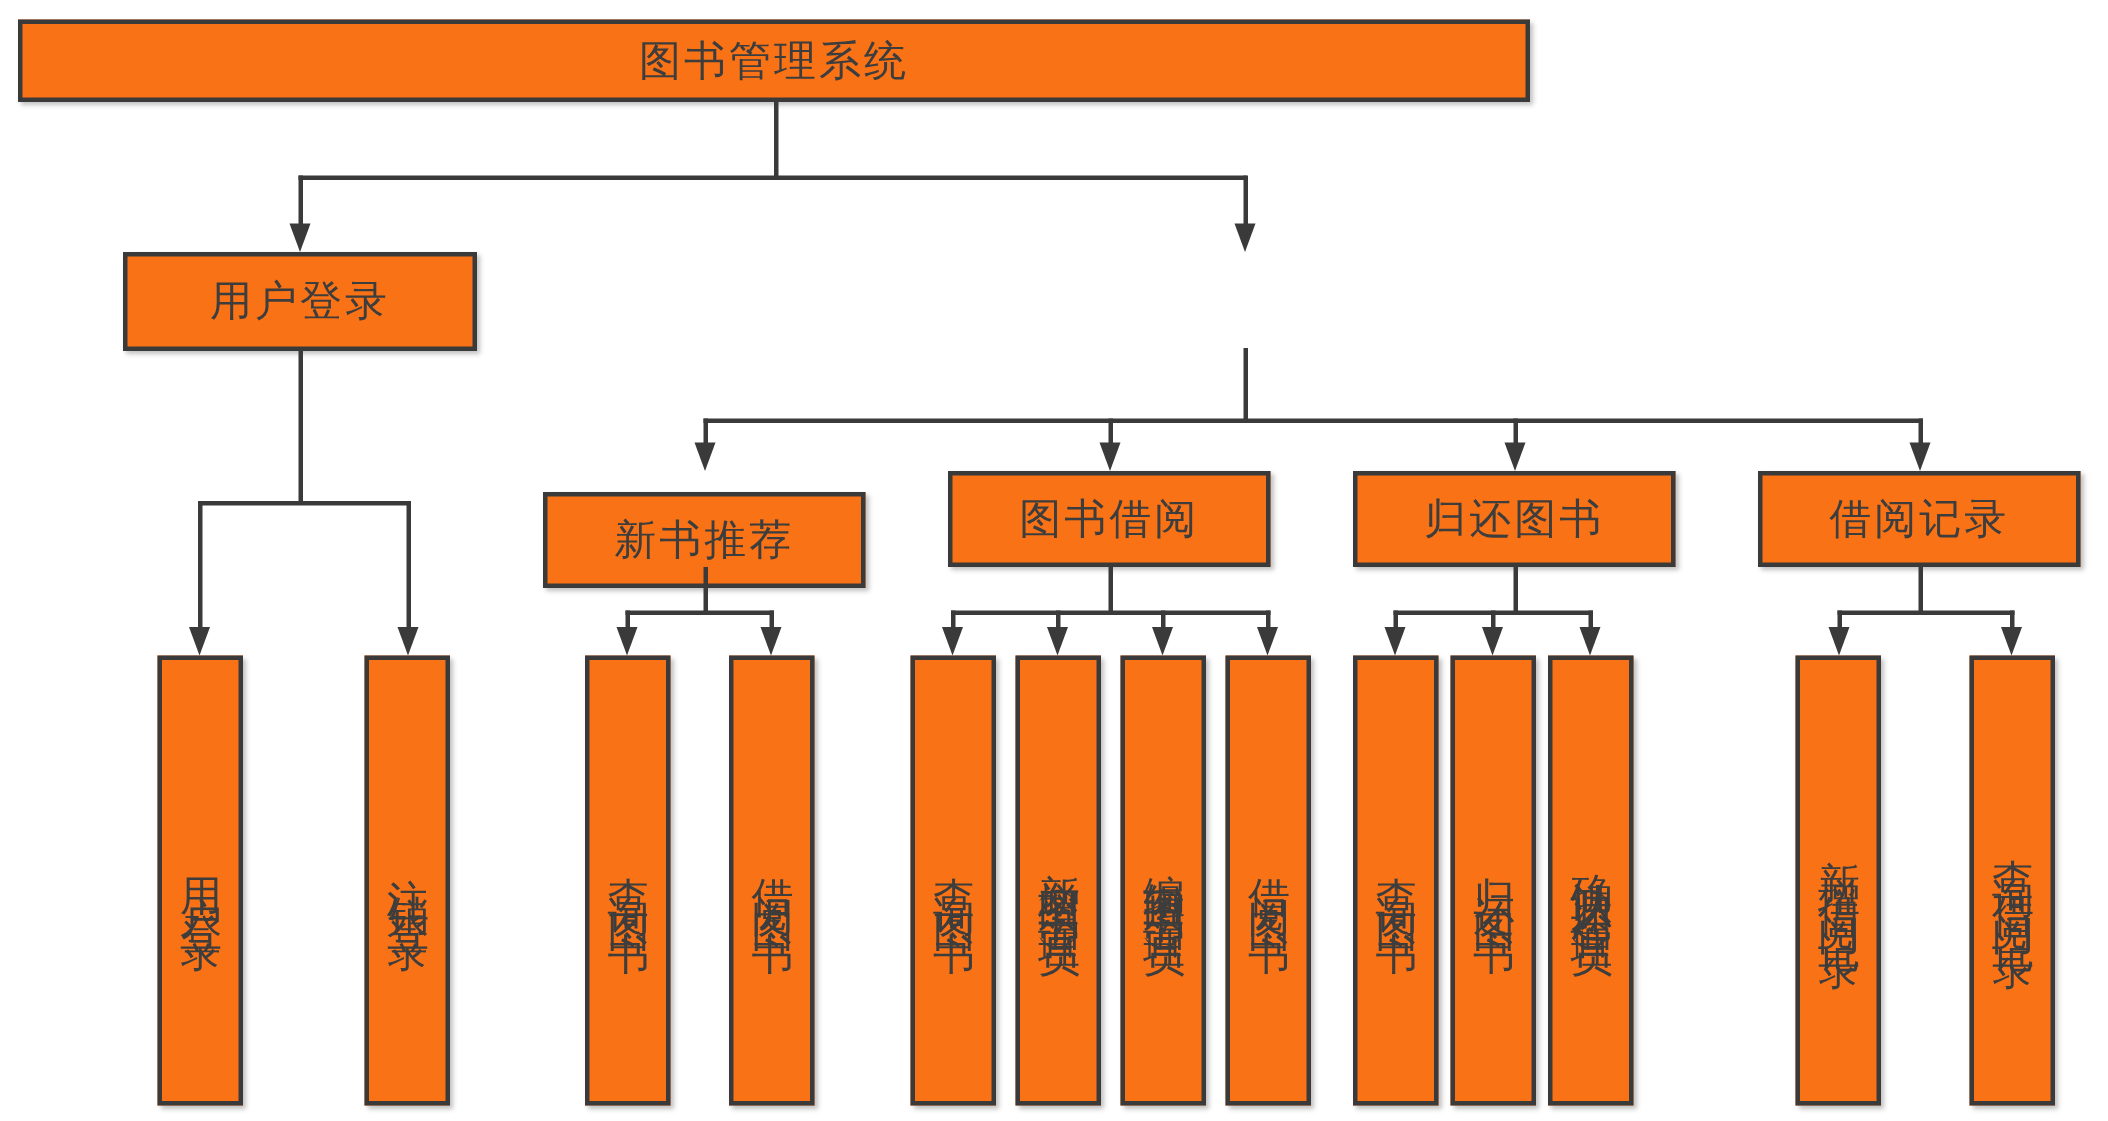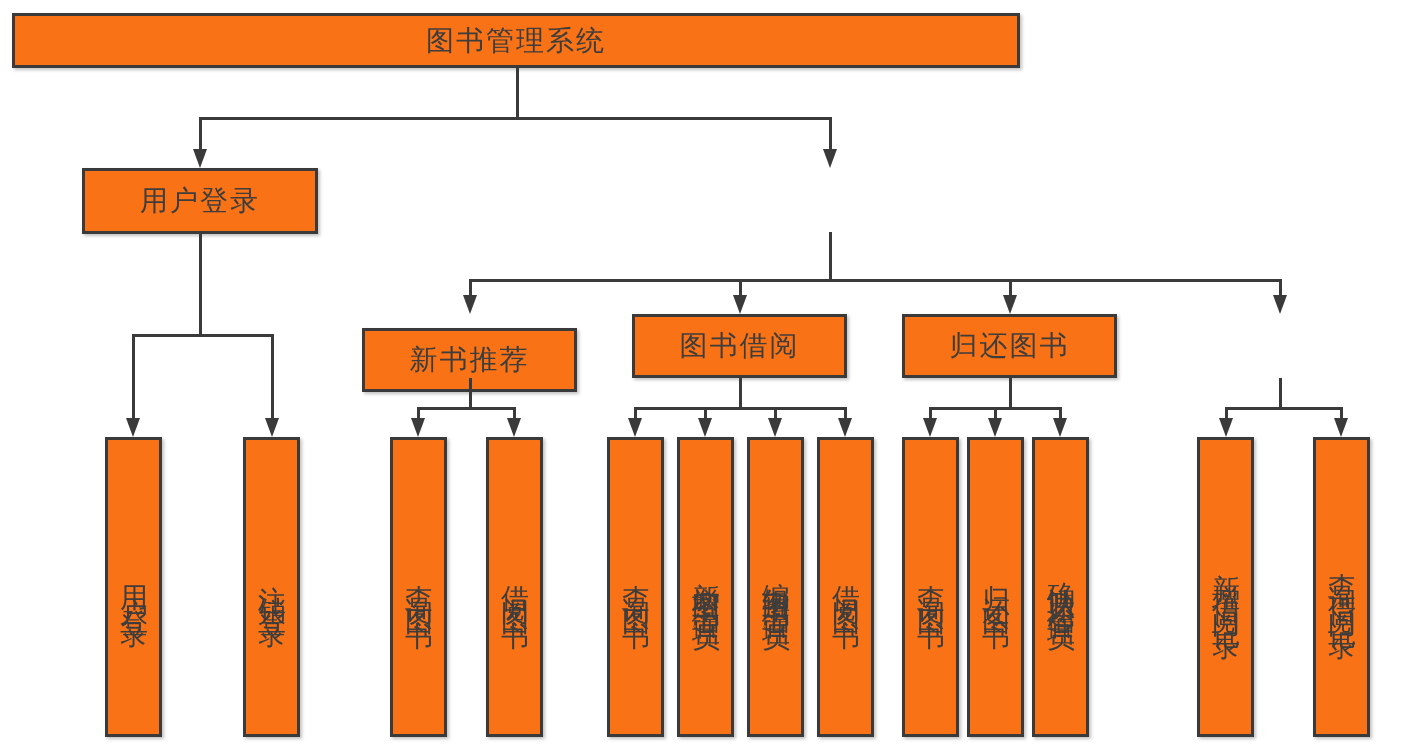--- a/index.html
+++ b/index.html
@@ -93,20 +93,23 @@
 
   <div class="box" style="left:362px; top:328px; width:215px; height:64px;">
     <span class="label">新书推荐</span>
   </div>
   <div class="box" style="left:632px; top:314px; width:215px; height:64px;">
     <span class="label">图书借阅</span>
   </div>
   <div class="box" style="left:902px; top:314px; width:215px; height:64px;">
     <span class="label">归还图书</span>
   </div>
+  <div class="box" style="left:1172px; top:314px; width:215px; height:64px;">
+    <span class="label">借阅记录</span>
+  </div>
 
   <div class="vline" style="left:469px; top:378px; height:31px;"></div>
   <div class="vline" style="left:739px; top:378px; height:31px;"></div>
   <div class="vline" style="left:1009px; top:378px; height:31px;"></div>
   <div class="vline" style="left:1279px; top:378px; height:31px;"></div>
 
   <div class="hline" style="left:417px; top:407px; width:99px;"></div>
   <div class="hline" style="left:634px; top:407px; width:213px;"></div>
   <div class="hline" style="left:929px; top:407px; width:133px;"></div>
   <div class="hline" style="left:1225px; top:407px; width:118px;"></div>

